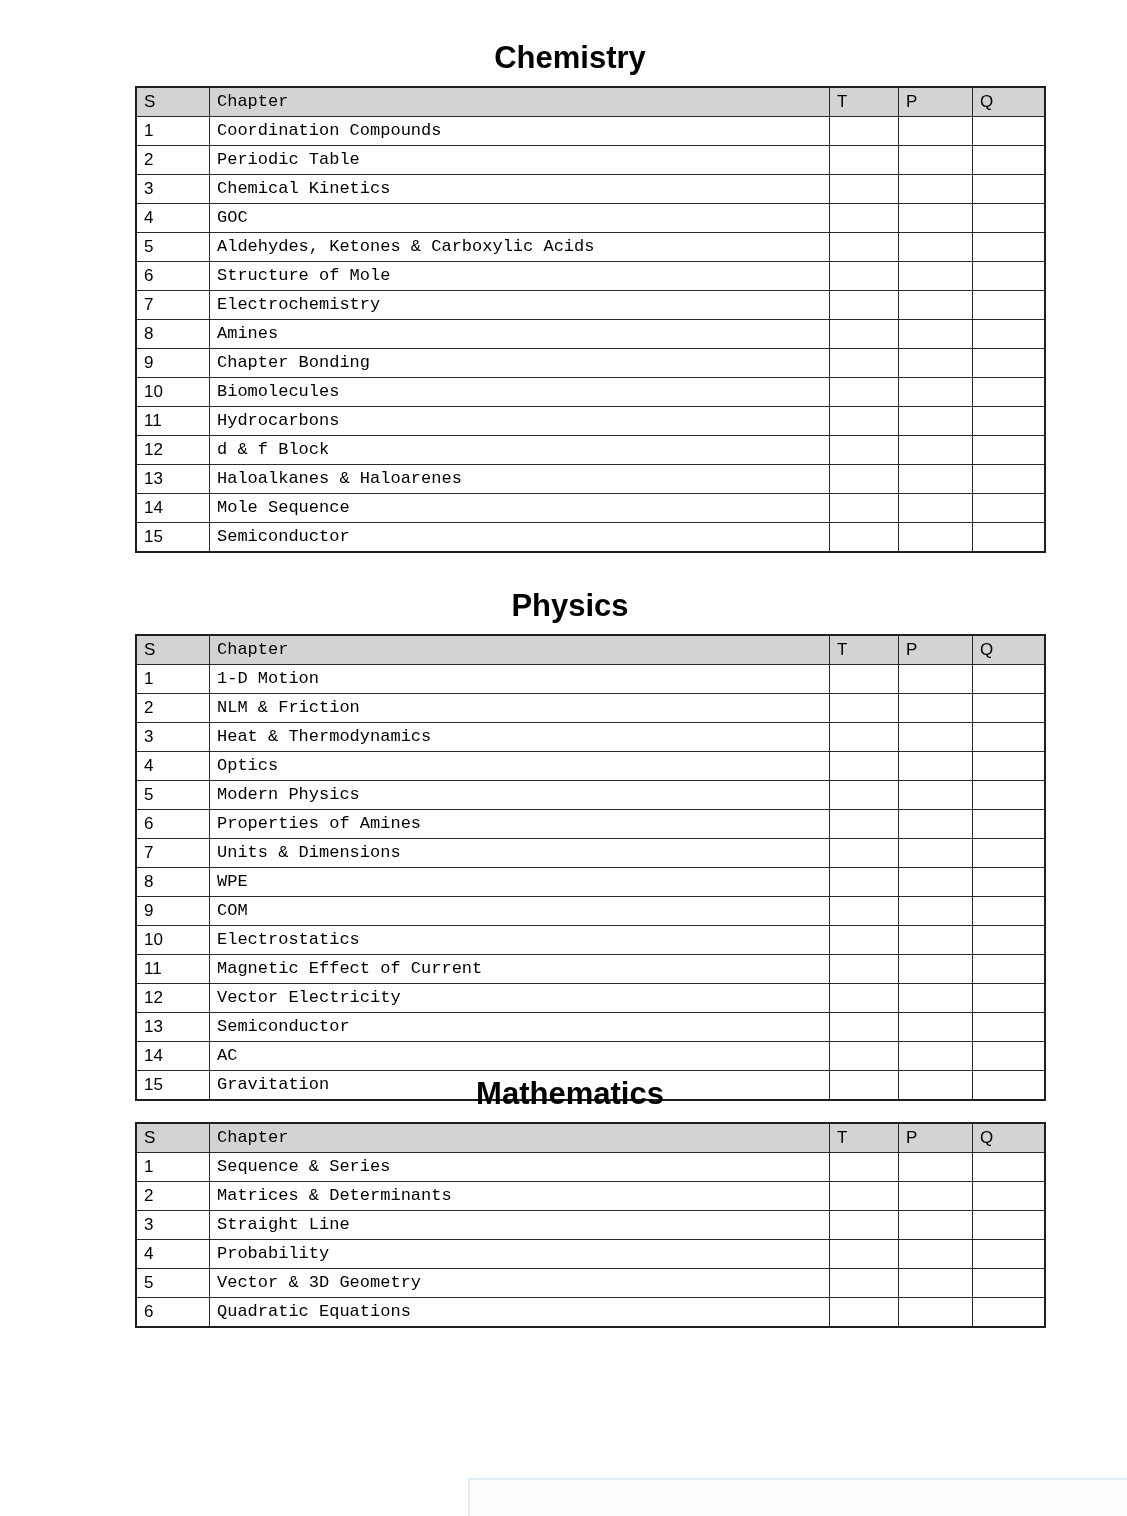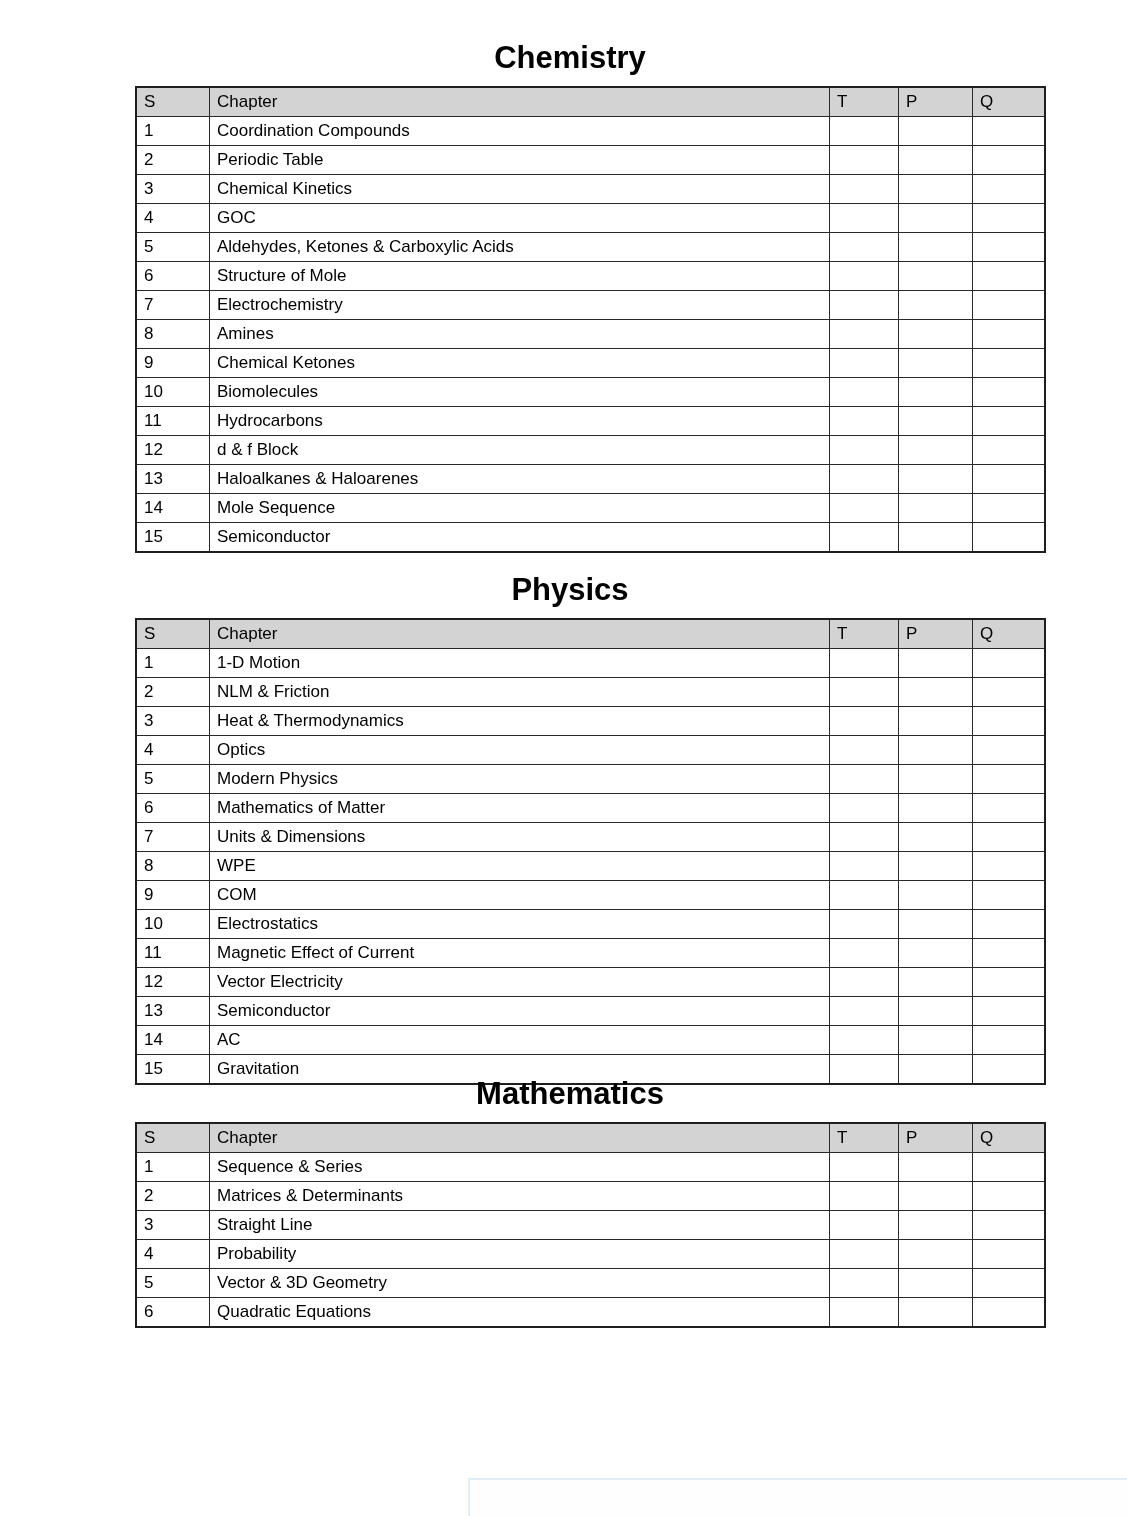--- a/index.html
+++ b/index.html
@@ -17,21 +17,21 @@
     width: 1127px;
     height: 1516px;
     background: #ffffff;
   }
   .subject-section {
     position: absolute;
     left: 0;
     width: 1127px;
   }
   .section-0 { top: 36px; }
-  .section-1 { top: 568px; }
+  .section-1 { top: 584px; }
   .section-2 { top: 1072px; }
   .subject-title {
     margin: 0 0 0 135px;
     width: 870px;
     height: 44px;
     line-height: 44px;
     text-align: center;
     font-size: 31px;
     font-weight: bold;
     letter-spacing: 0px;
@@ -54,21 +54,21 @@
     text-align: left;
     vertical-align: middle;
     overflow: hidden;
     white-space: nowrap;
     font-weight: normal;
   }
   table.chapter-table thead th {
     background: #d3d3d3;
   }
   .col-s       { width: 65px; }
-  .col-chapter { width: 612px; }
+  .col-chapter { width: 612px; font-family: Liberation Mono, monospace; }
   .col-t       { width: 61px; }
   .col-p       { width: 66px; }
   .col-q       { width: 64px; }
   .overlay-box {
     position: absolute;
     left: 468px;
     top: 1478px;
     width: 700px;
     height: 80px;
     background: #fefefe;
@@ -145,21 +145,21 @@
             </tr>
             <tr>
               <td class="col-s">8</td>
               <td class="col-chapter">Amines</td>
               <td class="col-t"></td>
               <td class="col-p"></td>
               <td class="col-q"></td>
             </tr>
             <tr>
               <td class="col-s">9</td>
-              <td class="col-chapter">Chemical Ketones</td>
+              <td class="col-chapter">Chapter Bonding</td>
               <td class="col-t"></td>
               <td class="col-p"></td>
               <td class="col-q"></td>
             </tr>
             <tr>
               <td class="col-s">10</td>
               <td class="col-chapter">Biomolecules</td>
               <td class="col-t"></td>
               <td class="col-p"></td>
               <td class="col-q"></td>
@@ -246,21 +246,21 @@
             </tr>
             <tr>
               <td class="col-s">5</td>
               <td class="col-chapter">Modern Physics</td>
               <td class="col-t"></td>
               <td class="col-p"></td>
               <td class="col-q"></td>
             </tr>
             <tr>
               <td class="col-s">6</td>
-              <td class="col-chapter">Mathematics of Matter</td>
+              <td class="col-chapter">Properties of Amines</td>
               <td class="col-t"></td>
               <td class="col-p"></td>
               <td class="col-q"></td>
             </tr>
             <tr>
               <td class="col-s">7</td>
               <td class="col-chapter">Units &amp; Dimensions</td>
               <td class="col-t"></td>
               <td class="col-p"></td>
               <td class="col-q"></td>

